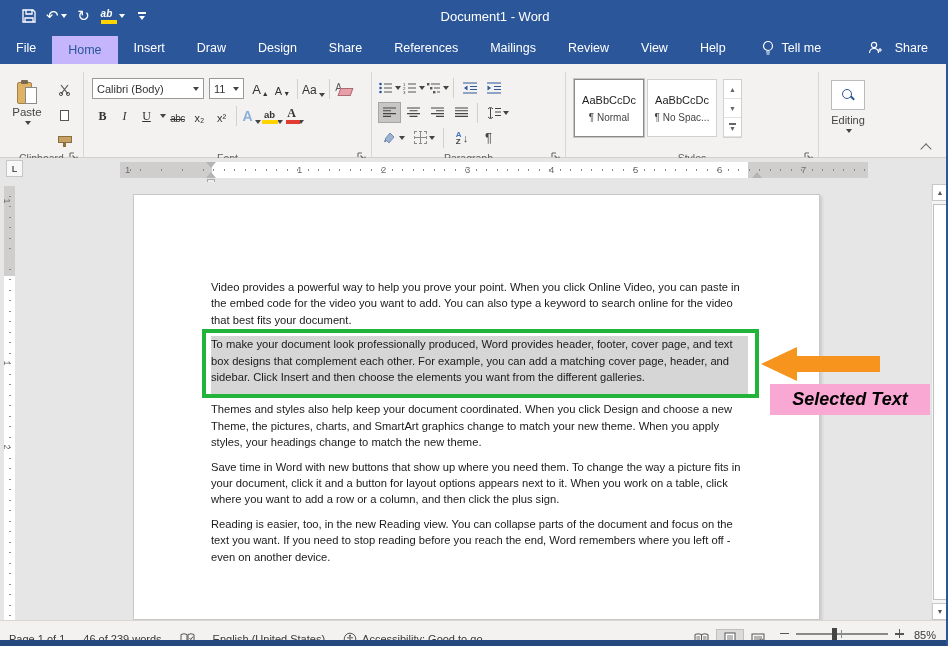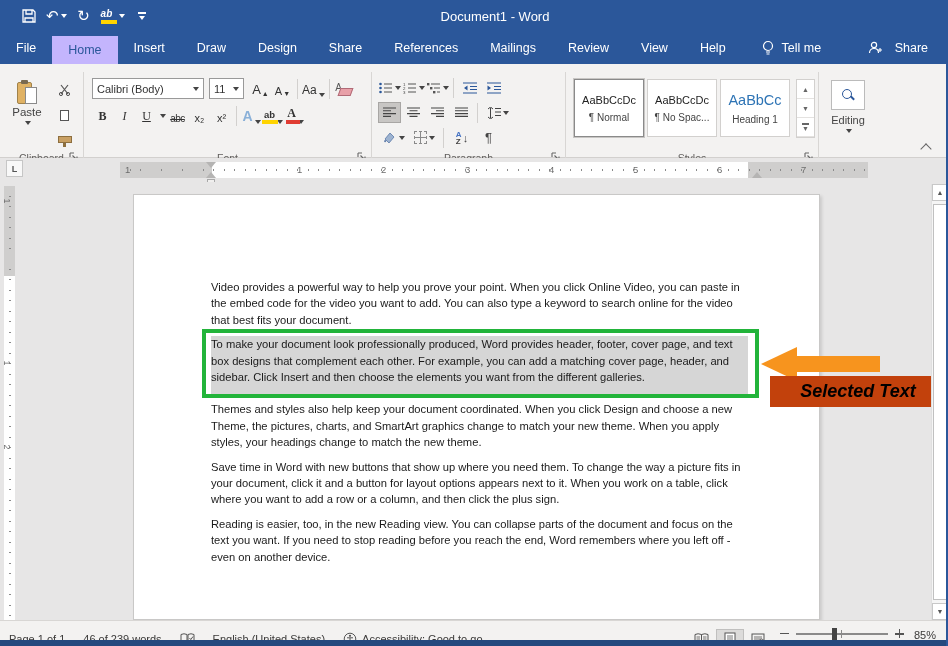--- a/index.html
+++ b/index.html
@@ -135,21 +135,21 @@
      background-image:repeating-linear-gradient(to bottom, transparent 0 9.5px, #8a8a8a 9.5px 10.5px); }
   .vnum { position:absolute; left:0px; font-size:9px; color:#6b6b6b; transform:rotate(90deg); }
   .page { position:absolute; left:133px; top:12px; width:687px; height:426px; background:#fff; border:1px solid #c9c8c7; box-shadow:2px 2px 3px rgba(0,0,0,0.12); }
   .doc-text { position:absolute; left:77px; top:84px; width:537px; font-size:11.2px; line-height:16.4px; color:#1a1a1a; }
   .doc-text p { margin:0 0 8px; }
   .doc-text p.selp { background:#d6d6d6; padding-bottom:10px; margin-bottom:6px; }
   .selbox { position:absolute; left:68px; top:134px; width:557px; height:69px; border:4px solid #22b43a; pointer-events:none; }
   .arrow { position:absolute; left:761px; top:165px; width:119px; height:34px; }
   .arrow .head { position:absolute; left:0; top:0; width:0; height:0; border-top:17px solid transparent; border-bottom:17px solid transparent; border-right:36px solid #f7941e; }
   .arrow .tail { position:absolute; left:34px; top:9px; width:85px; height:16px; background:#f7941e; }
-  .callout { position:absolute; left:770px; top:194px; width:176px; height:31px; background:#c2410c; display:flex; align-items:center; justify-content:center; font-size:18px; font-weight:bold; font-style:italic; color:#000; }
+  .callout { position:absolute; left:770px; top:202px; width:160px; height:31px; background:#f9a8d4; display:flex; align-items:center; justify-content:center; font-size:18px; font-weight:bold; font-style:italic; color:#000; }
   .vscroll { position:absolute; left:931px; top:2px; width:16px; height:436px; background:#f5f5f5; border-left:1px solid #e0e0e0; }
   .vs-up,.vs-dn { position:absolute; left:0; width:16px; height:17px; background:#fff; border:1px solid #c8c8c8; display:flex; align-items:center; justify-content:center; font-size:7px; color:#555; cursor:pointer; }
   .vs-up { top:0; } .vs-dn { bottom:0; }
   .vs-thumb { position:absolute; left:1px; top:20px; width:14px; height:396px; background:#fff; border:1px solid #c0c0c0; cursor:grab; }
 
   
   .statusbar { position:absolute; left:0; top:620px; width:100%; height:36px; background:#f3f2f1; border-top:1px solid #d8d6d4; display:flex; align-items:center; font-size:11px; color:#3b3a39; }
   .sb-item { padding:0 9px; display:flex; align-items:center; gap:5px; cursor:pointer; white-space:nowrap; }
   .sb-right { margin-left:auto; display:flex; align-items:flex-start; }
   .viewbtn { width:28px; height:19px; display:flex; align-items:center; justify-content:center; cursor:pointer; }
@@ -424,24 +424,20 @@
     <div class="group g-styles">
       <div class="cards">
         <div class="card sel">
           <span class="prev">AaBbCcDc</span>
           <span class="nm">¶ Normal</span>
         </div>
         <div class="card">
           <span class="prev">AaBbCcDc</span>
           <span class="nm">¶ No Spac...</span>
         </div>
-        <div class="card">
-          <span class="prev h1">AaBbCc</span>
-          <span class="nm">Heading 1</span>
-        </div>
         <div class="scrollstrip">
           <div class="sbtn">▲</div>
           <div class="sbtn">▼</div>
           <div class="sbtn more"><span class="b"></span>▼</div>
         </div>
       </div>
       <div class="group-footer">Styles</div>
       <svg class="launcher" viewBox="0 0 12 12">
           <path d="M2 2 h4 M2 2 v4 M4.5 4.5 L9 9 M9 5.5 V9 H5.5" stroke="#666" fill="none" stroke-width="1.1"></path>
         </svg>

